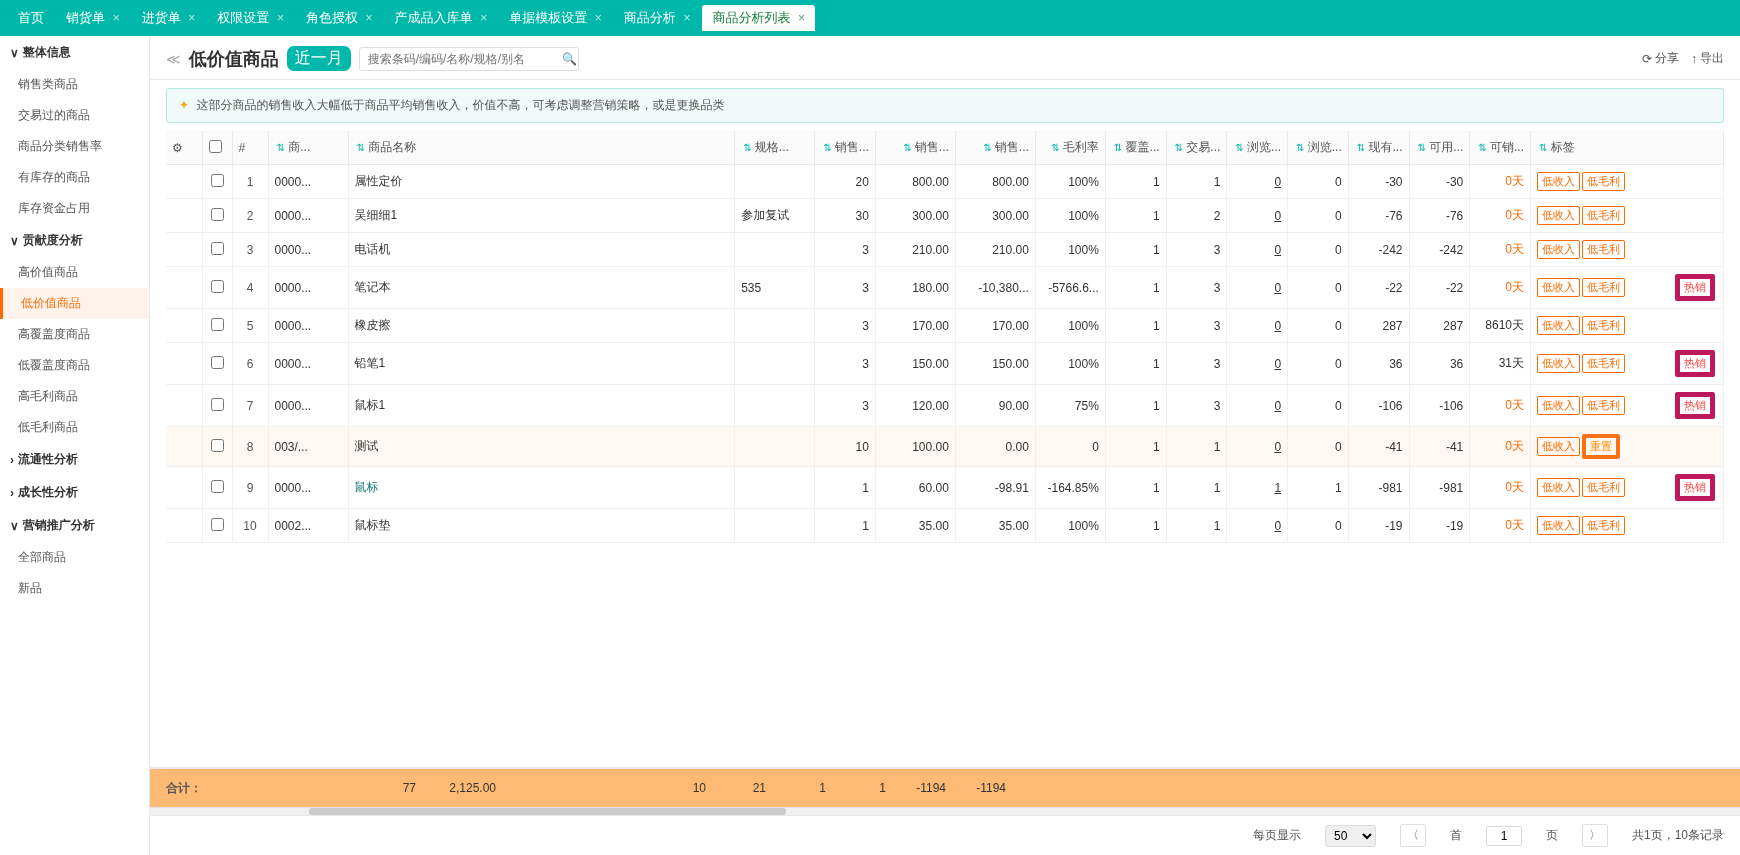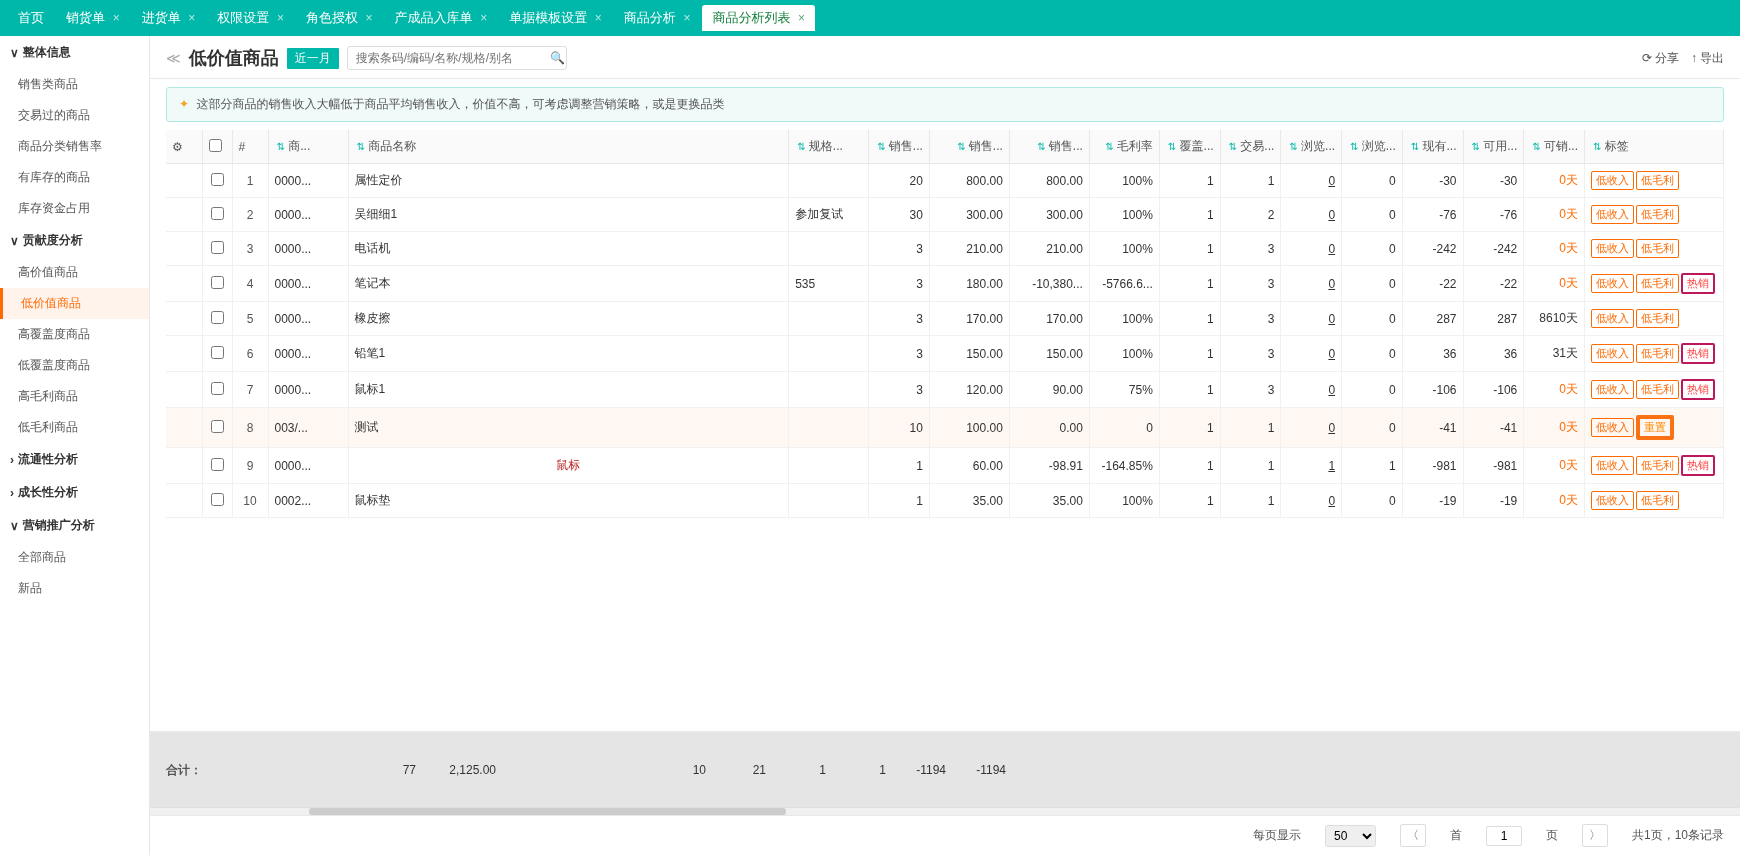--- a/index.html
+++ b/index.html
@@ -84,22 +84,22 @@
     }
     .page-title {
       font-size: 18px;
       font-weight: bold;
       color: #333;
     }
     .filter-tag {
       background: #00b8a9;
       color: #fff;
       padding: 2px 8px;
-      border-radius: 1px;
-      font-size: 12px;
+      border-radius: 7px;
+      font-size: 16px;
     }
     .search-box {
       border: 1px solid #ddd;
       border-radius: 3px;
       padding: 4px 8px;
       width: 220px;
       color: #999;
       background: #fff;
       outline: none;
     }
@@ -168,35 +168,35 @@
 
     .tag-badge {
       display: inline-block;
       padding: 1px 4px;
       border-radius: 2px;
       font-size: 11px;
       margin-right: 2px;
     }
     .tag-low-income { color: #ff6a00; border: 1px solid #ff6a00; }
     .tag-low-profit { color: #ff6a00; border: 1px solid #ff6a00; }
-    .tag-hot { color: #ff4444; border: 2px solid #be185d; }
+    .tag-hot { color: #ff4444; border: 5px solid #be185d; margin-left: 48px; }
     .tag-orange { color: #ff8c00; border: 4px solid #f97316; }
 
     .days-zero { color: #ff6a00; }
     .days-positive { color: #333; }
 
     .link-underline { text-decoration: underline; cursor: pointer; color: #333; }
 
     
     .table-footer {
       border-top: 2px solid #e8e8e8;
-      padding: 26px 16px;
-      display: flex;
-      align-items: center;
-      background: #e5e5e5;
+      padding: 8px 16px;
+      display: flex;
+      align-items: center;
+      background: #fdba74;
     }
     .footer-label {
       color: #555;
       margin-right: 20px;
       font-weight: bold;
     }
     .footer-values {
       display: flex;
       gap: 0;
       flex: 1;
@@ -525,21 +525,21 @@
     <td class="num-right">-41</td>
     <td class="num-right">-41</td>
     <td class="num-right days-zero">0天</td>
     <td><span class="tag-badge tag-low-income">低收入</span><span class="tag-badge tag-orange">重置</span></td>
   </tr>
             <tr>
     <td class="col-gear"></td>
     <td class="checkbox-cell"><input type="checkbox" style=""></td>
     <td class="number-cell">9</td>
     <td>0000...</td>
-    <td style="cursor:pointer;color:#b91c1c;text-align:center;">鼠标</td>
+    <td style="cursor:pointer;color:#0f766e;">鼠标</td>
     <td></td>
     <td class="num-right">1</td>
     <td class="num-right">60.00</td>
     <td class="num-right">-98.91</td>
     <td class="num-right">-164.85%</td>
     <td class="num-right">1</td>
     <td class="num-right">1</td>
     <td class="num-right"><span class="link-underline">1</span></td>
     <td class="num-right">1</td>
     <td class="num-right">-981</td>

